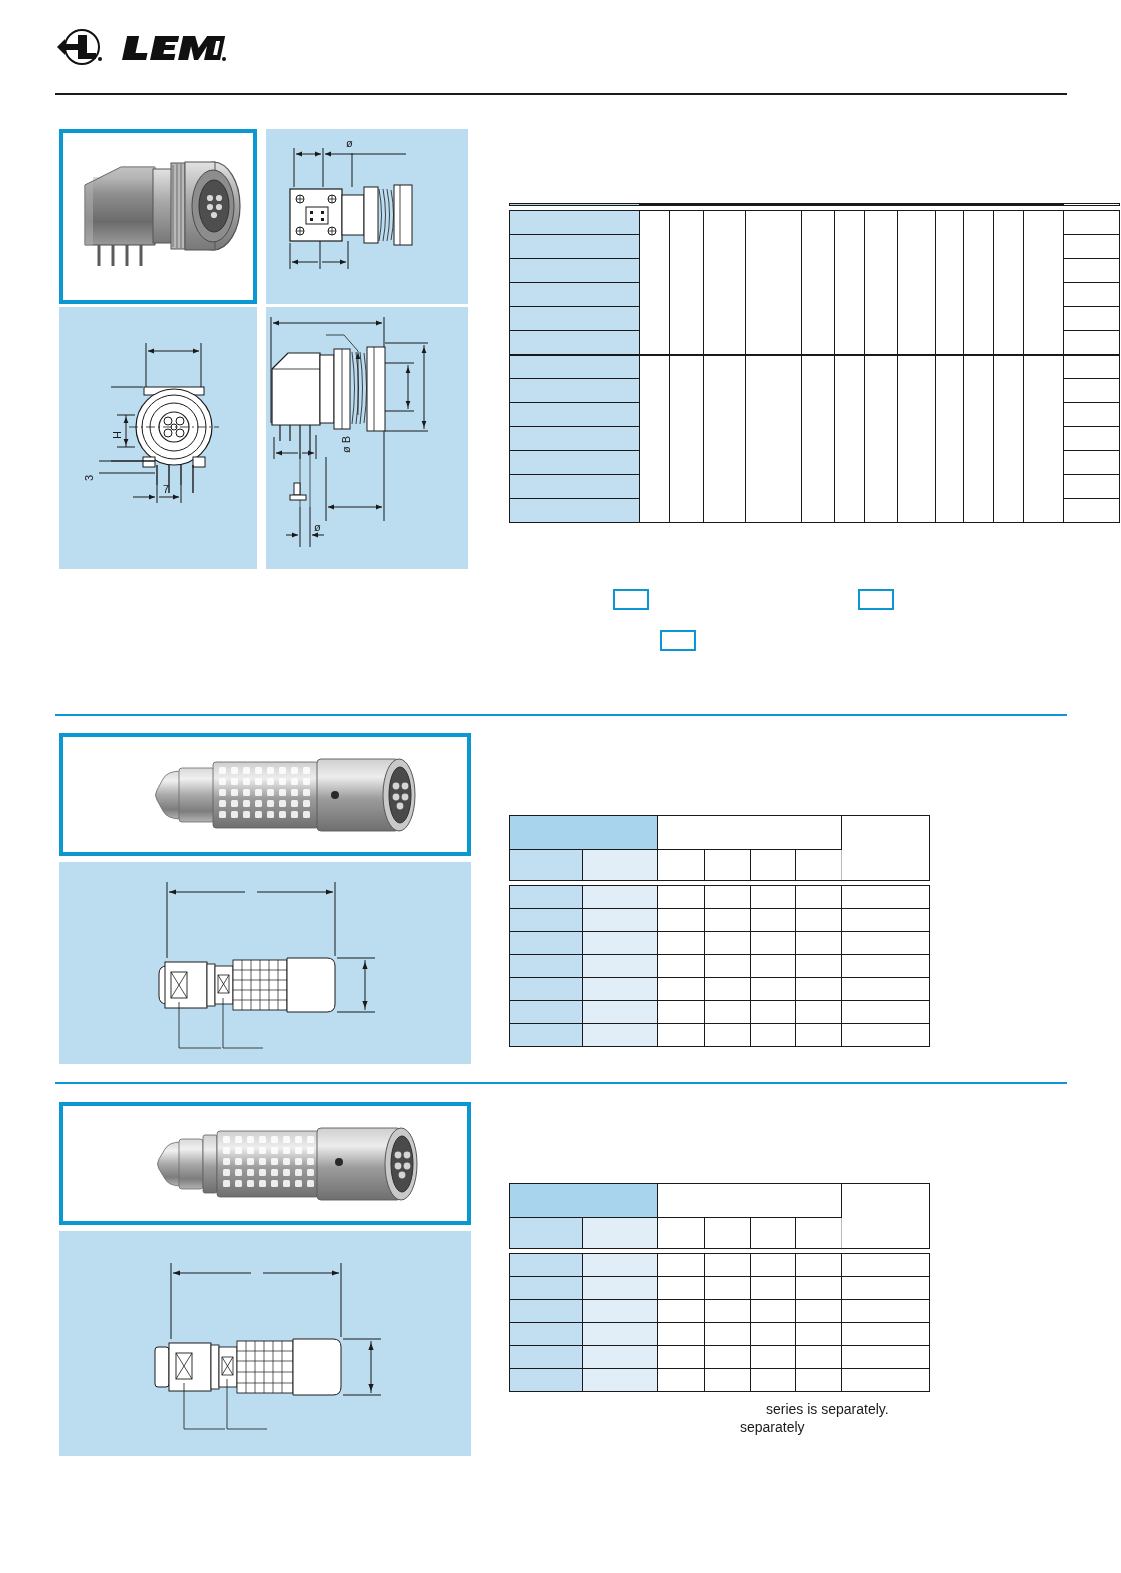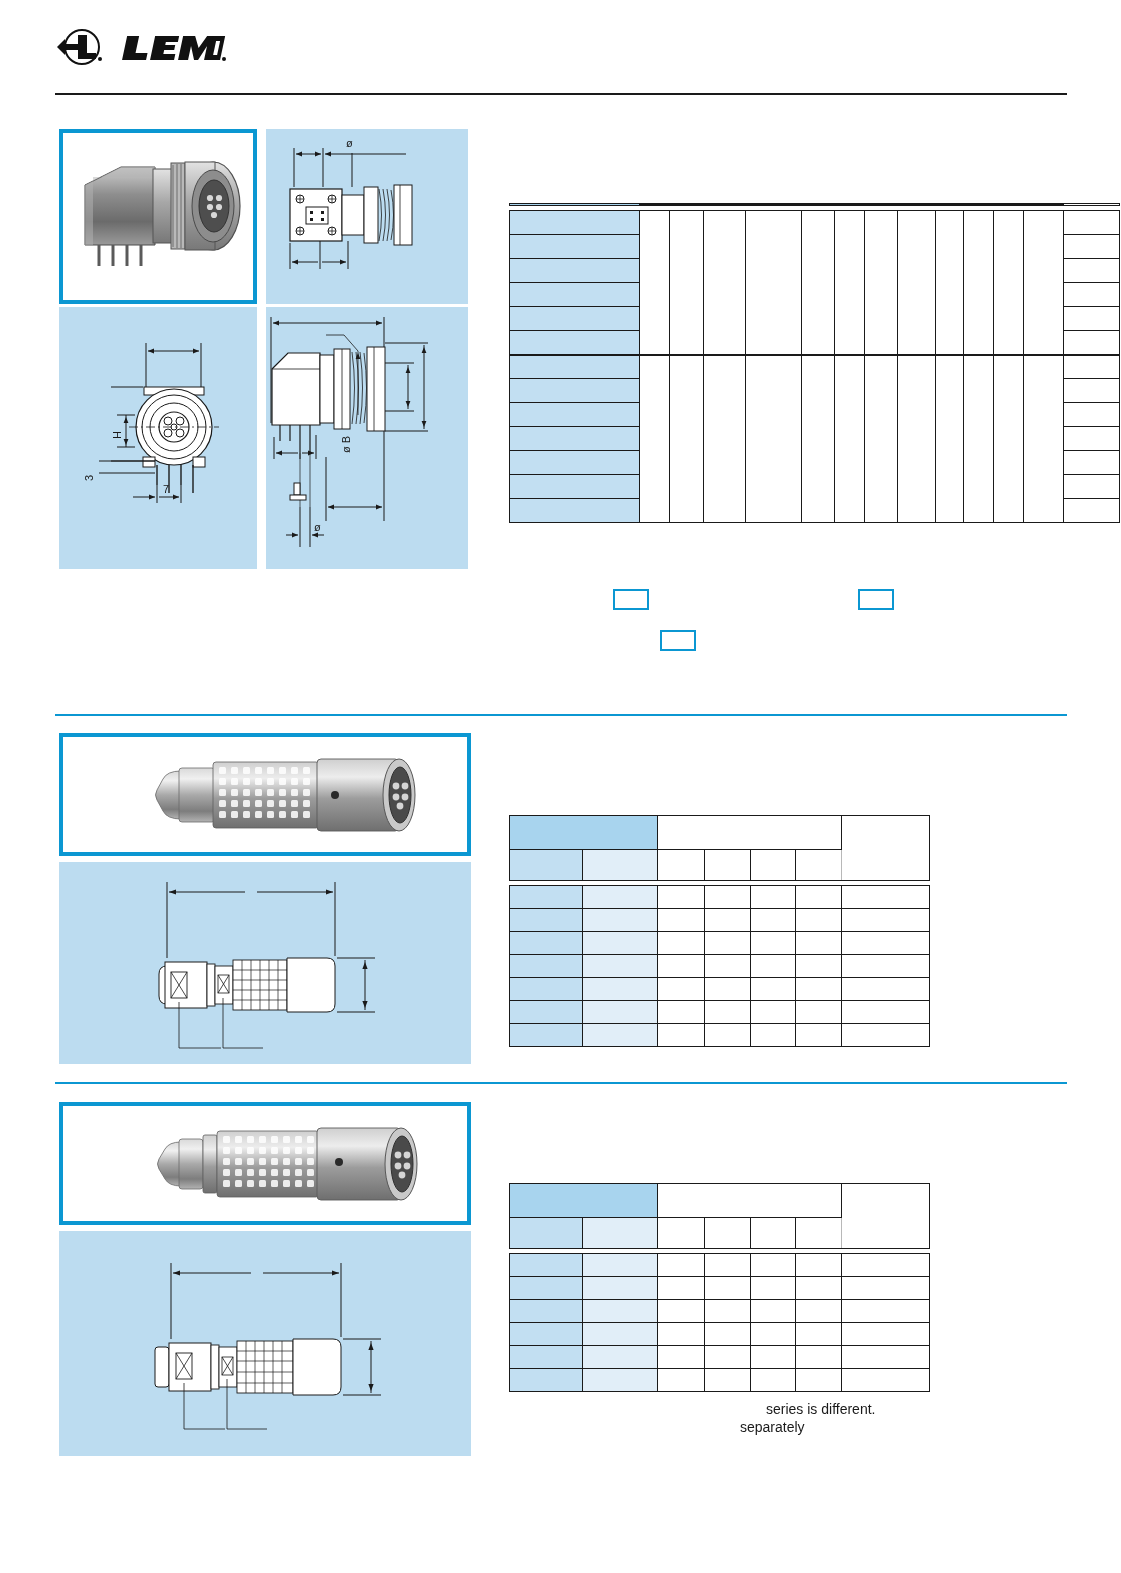--- a/index.html
+++ b/index.html
@@ -990,16 +990,16 @@
         <td class="lbl2"></td>
         <td></td>
         <td></td>
         <td></td>
         <td></td>
         <td></td>
       </tr>
     </tbody>
   </table>
 
-  <div class="footnote" style="left:766px; top:1401px;">series is different.</div>
+  <div class="footnote" style="left:766px; top:1401px;">series is separately.</div>
   <div class="footnote" style="left:740px; top:1419px;">separately</div>
 
 </div>
 
 </body></html>

